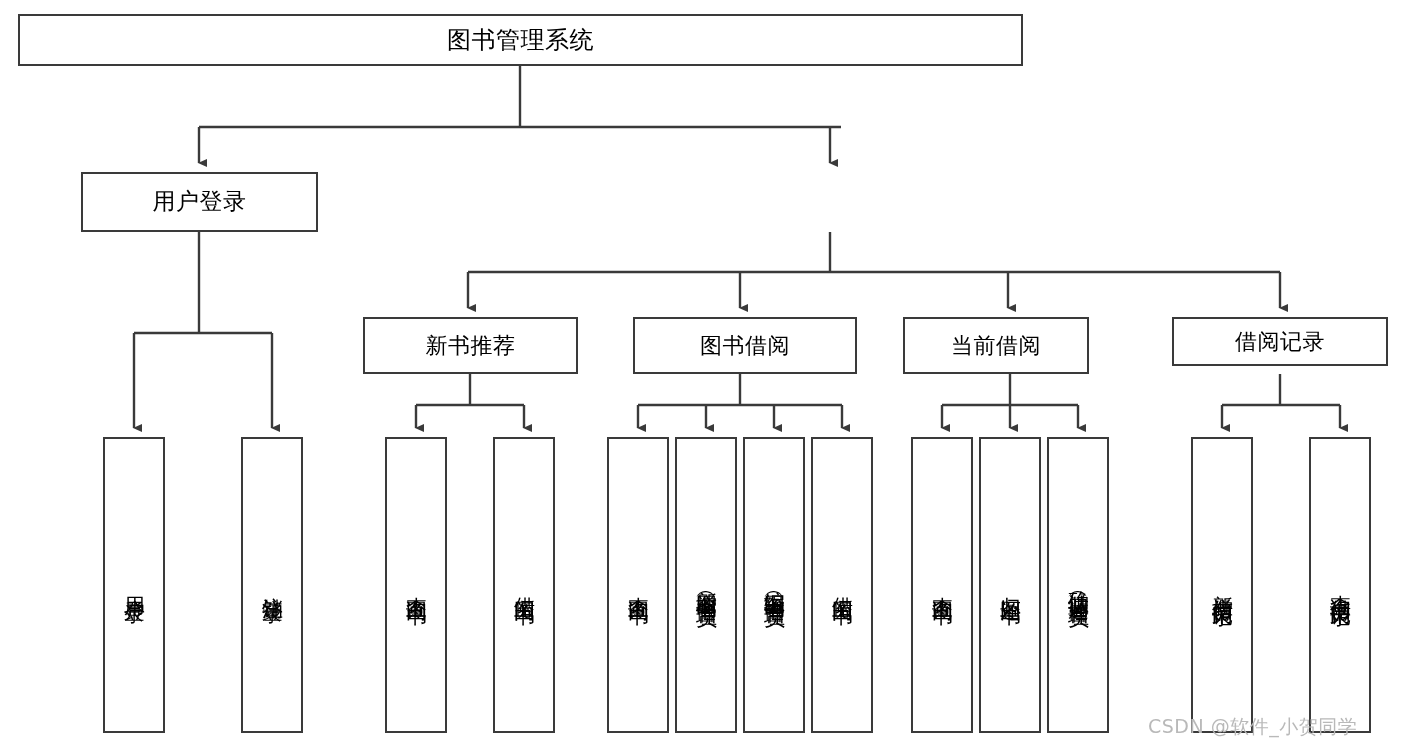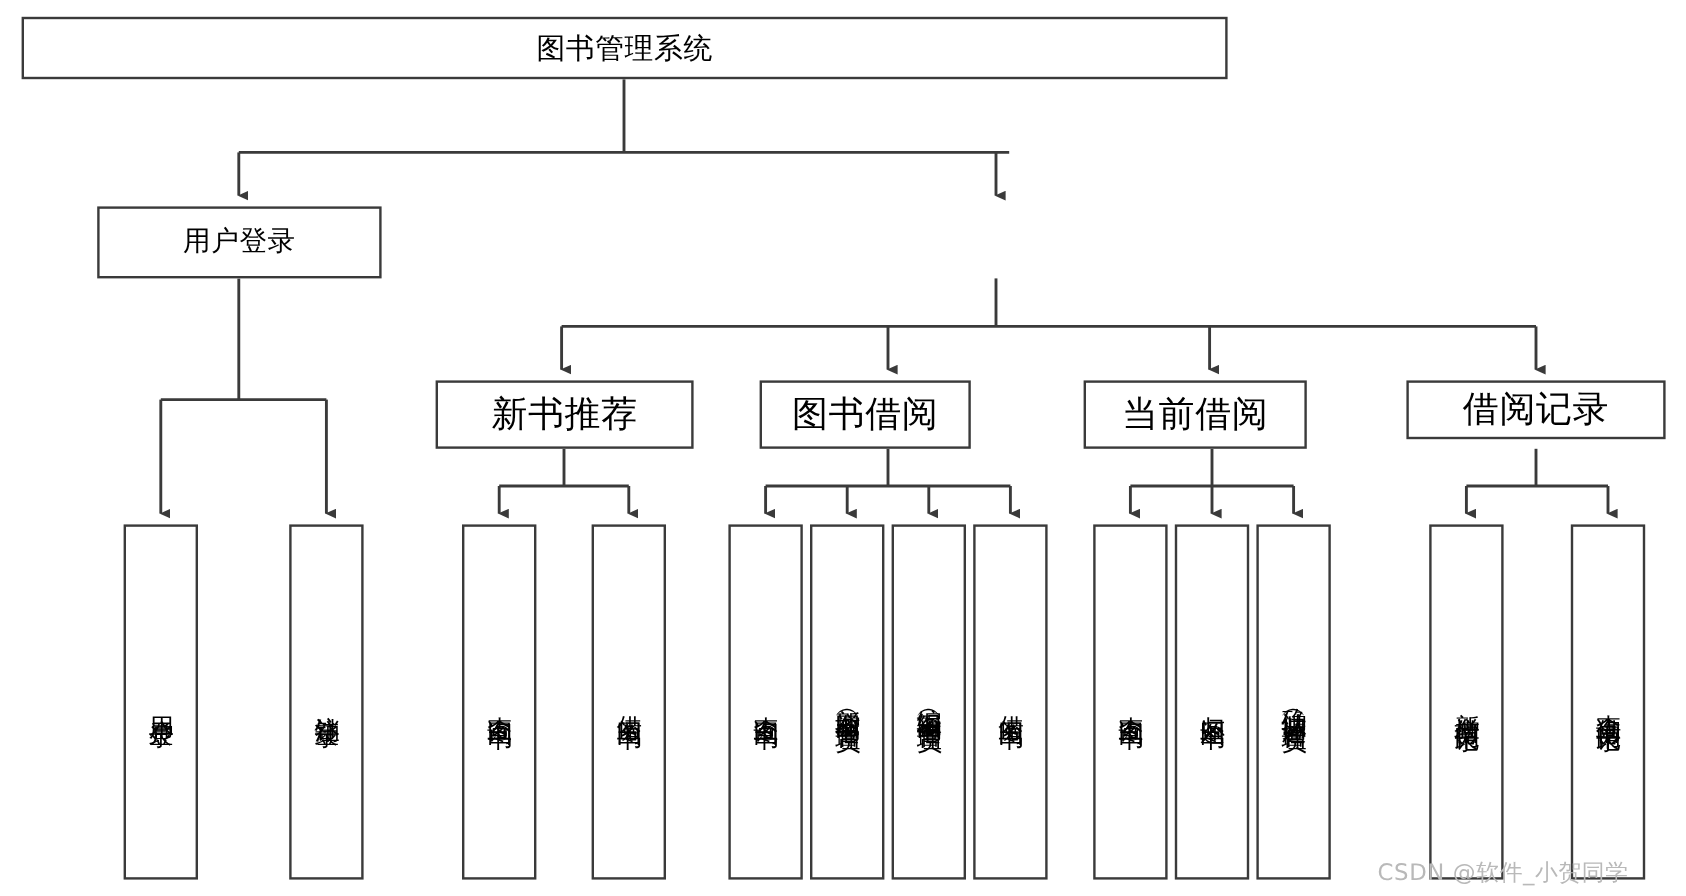--- a/index.html
+++ b/index.html
@@ -43,21 +43,21 @@
     white-space: nowrap;
     color: #000000;
   }
   
   .node.horizontal .node-label {
     writing-mode: horizontal-tb;
     font-size: 23px;
   }
   .node.level-0 .node-label { font-size: 24px; }
   .node.level-1 .node-label { font-size: 23px; }
-  .node.level-2 .node-label { font-size: 30px; }
+  .node.level-2 .node-label { font-size: 22px; }
   
   .node.vertical {
     align-items: center;
     justify-content: center;
   }
   .node.vertical .node-label {
     writing-mode: vertical-rl;
     text-orientation: upright;
     font-size: 21px;
     letter-spacing: 2.5px;
@@ -134,21 +134,21 @@
 
   <div class="node horizontal level-1" style="left:81px; top:172px; width:237px; height:60px;">
     <span class="node-label">用户登录</span>
   </div>
 
 
   <div class="node horizontal level-2" style="left:363px; top:317px; width:215px; height:57px;">
     <span class="node-label">新书推荐</span>
   </div>
 
-  <div class="node horizontal level-2" style="left:633px; top:317px; width:176px; height:57px;justify-content:center;">
+  <div class="node horizontal level-2" style="left:633px; top:317px; width:224px; height:57px;justify-content:center;">
     <span class="node-label">图书借阅</span>
   </div>
 
   <div class="node horizontal level-2" style="left:903px; top:317px; width:186px; height:57px;">
     <span class="node-label">当前借阅</span>
   </div>
 
   <div class="node horizontal level-2" style="left:1172px; top:317px; width:216px; height:49px;">
     <span class="node-label">借阅记录</span>
   </div>

